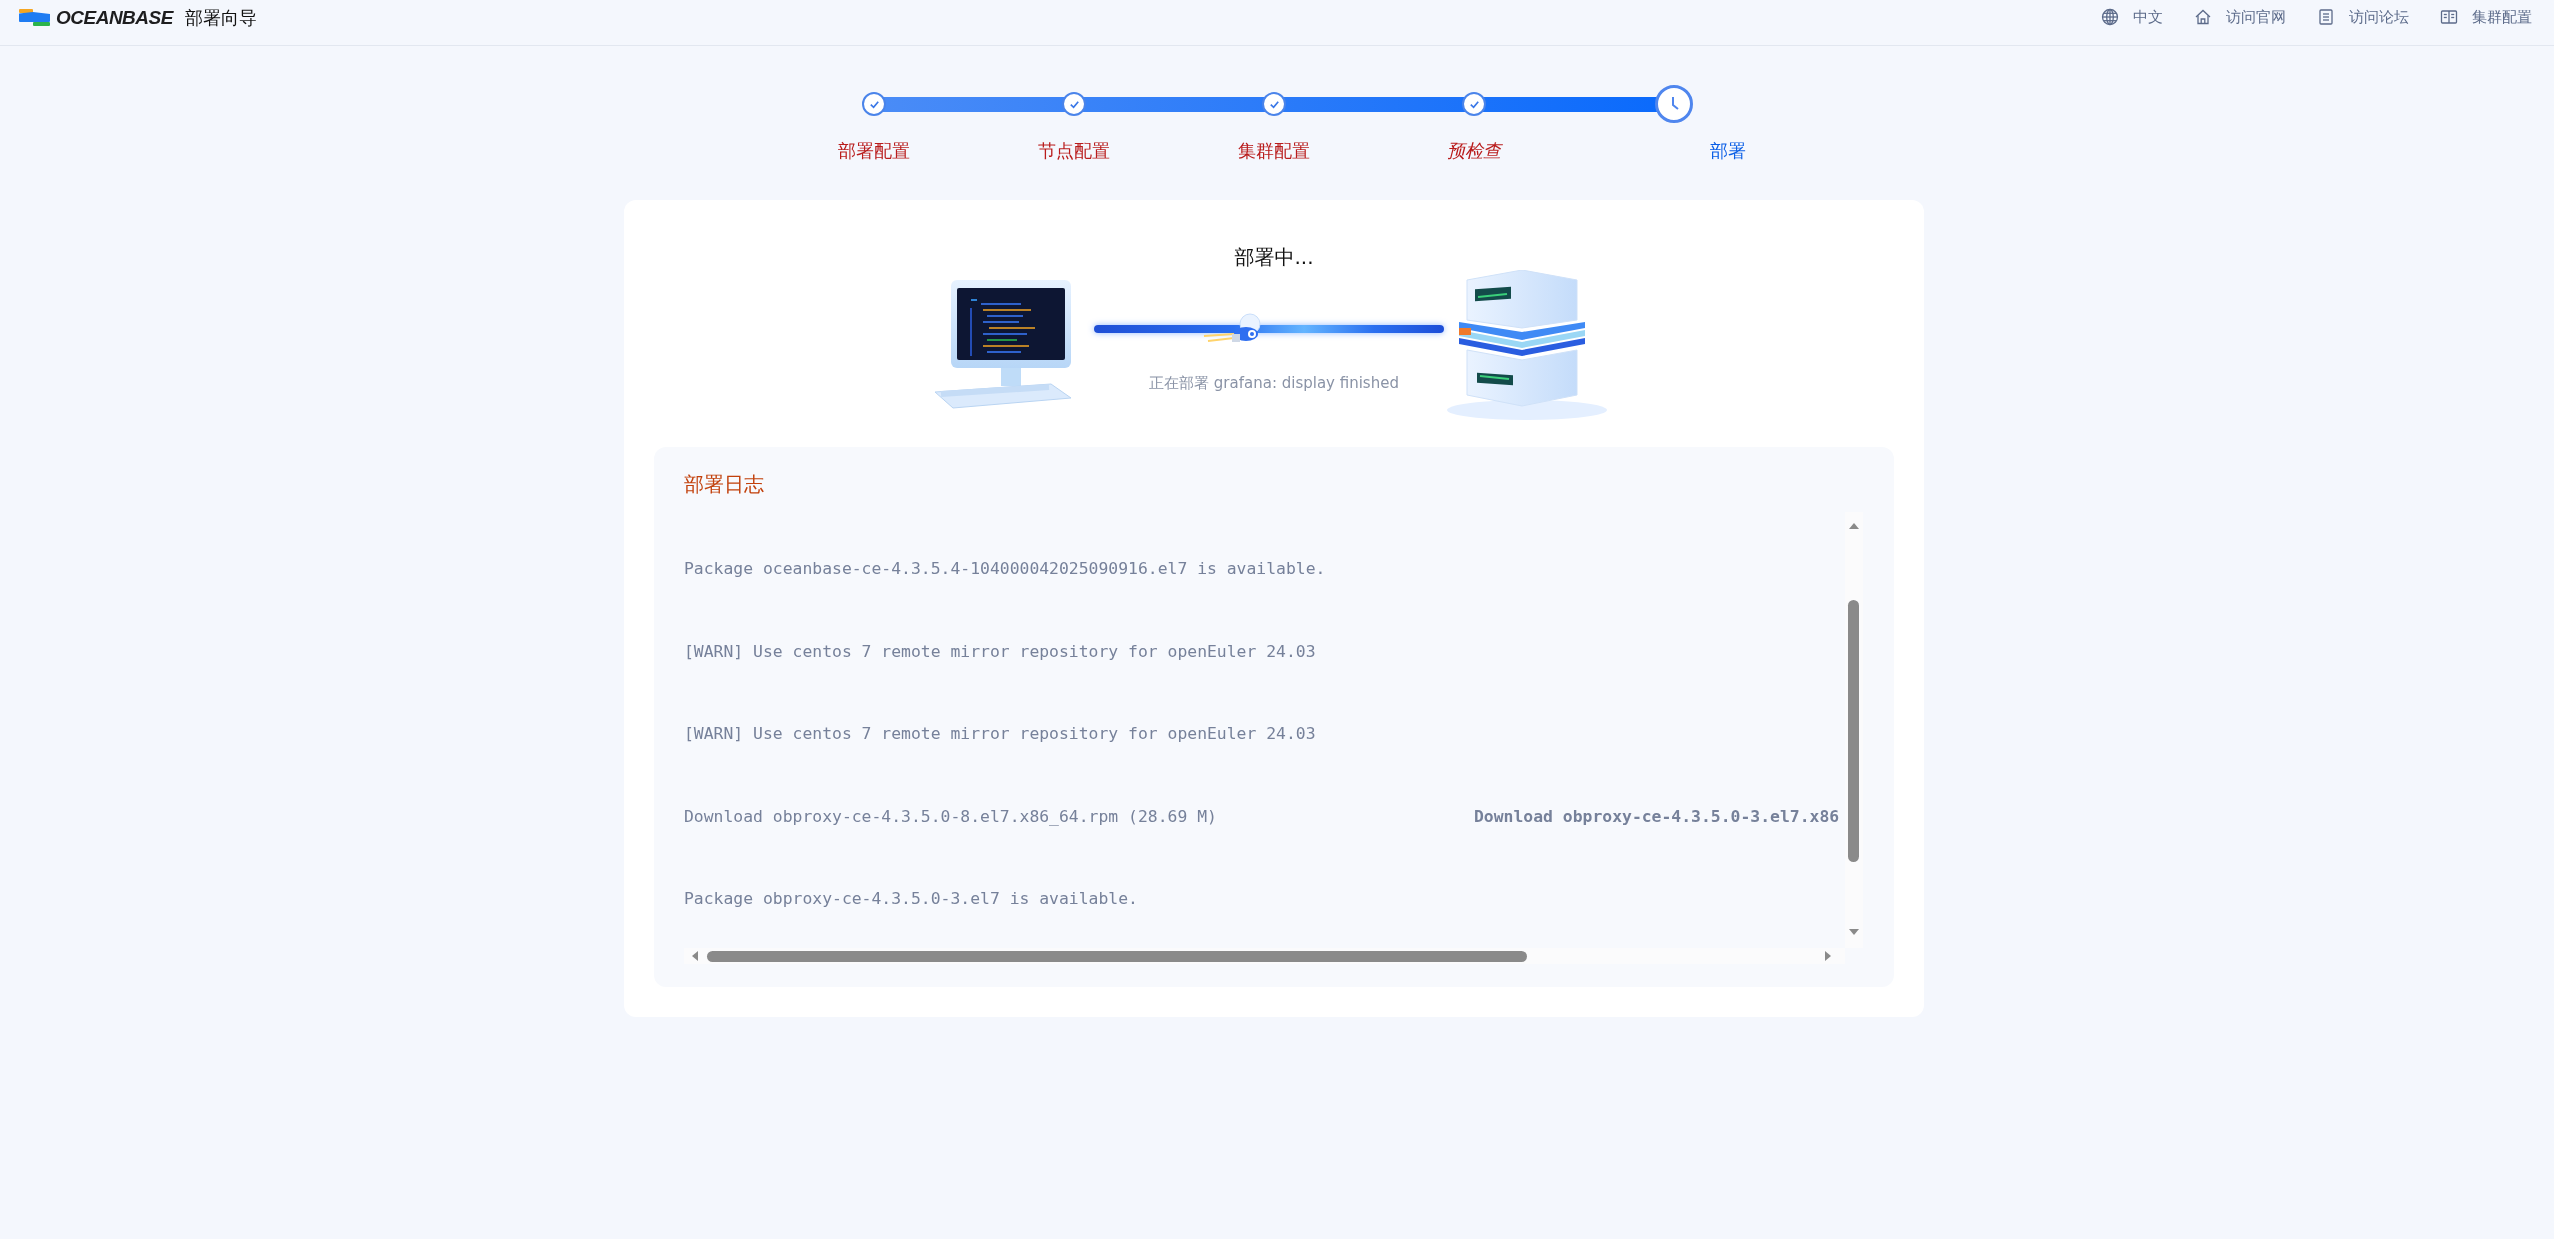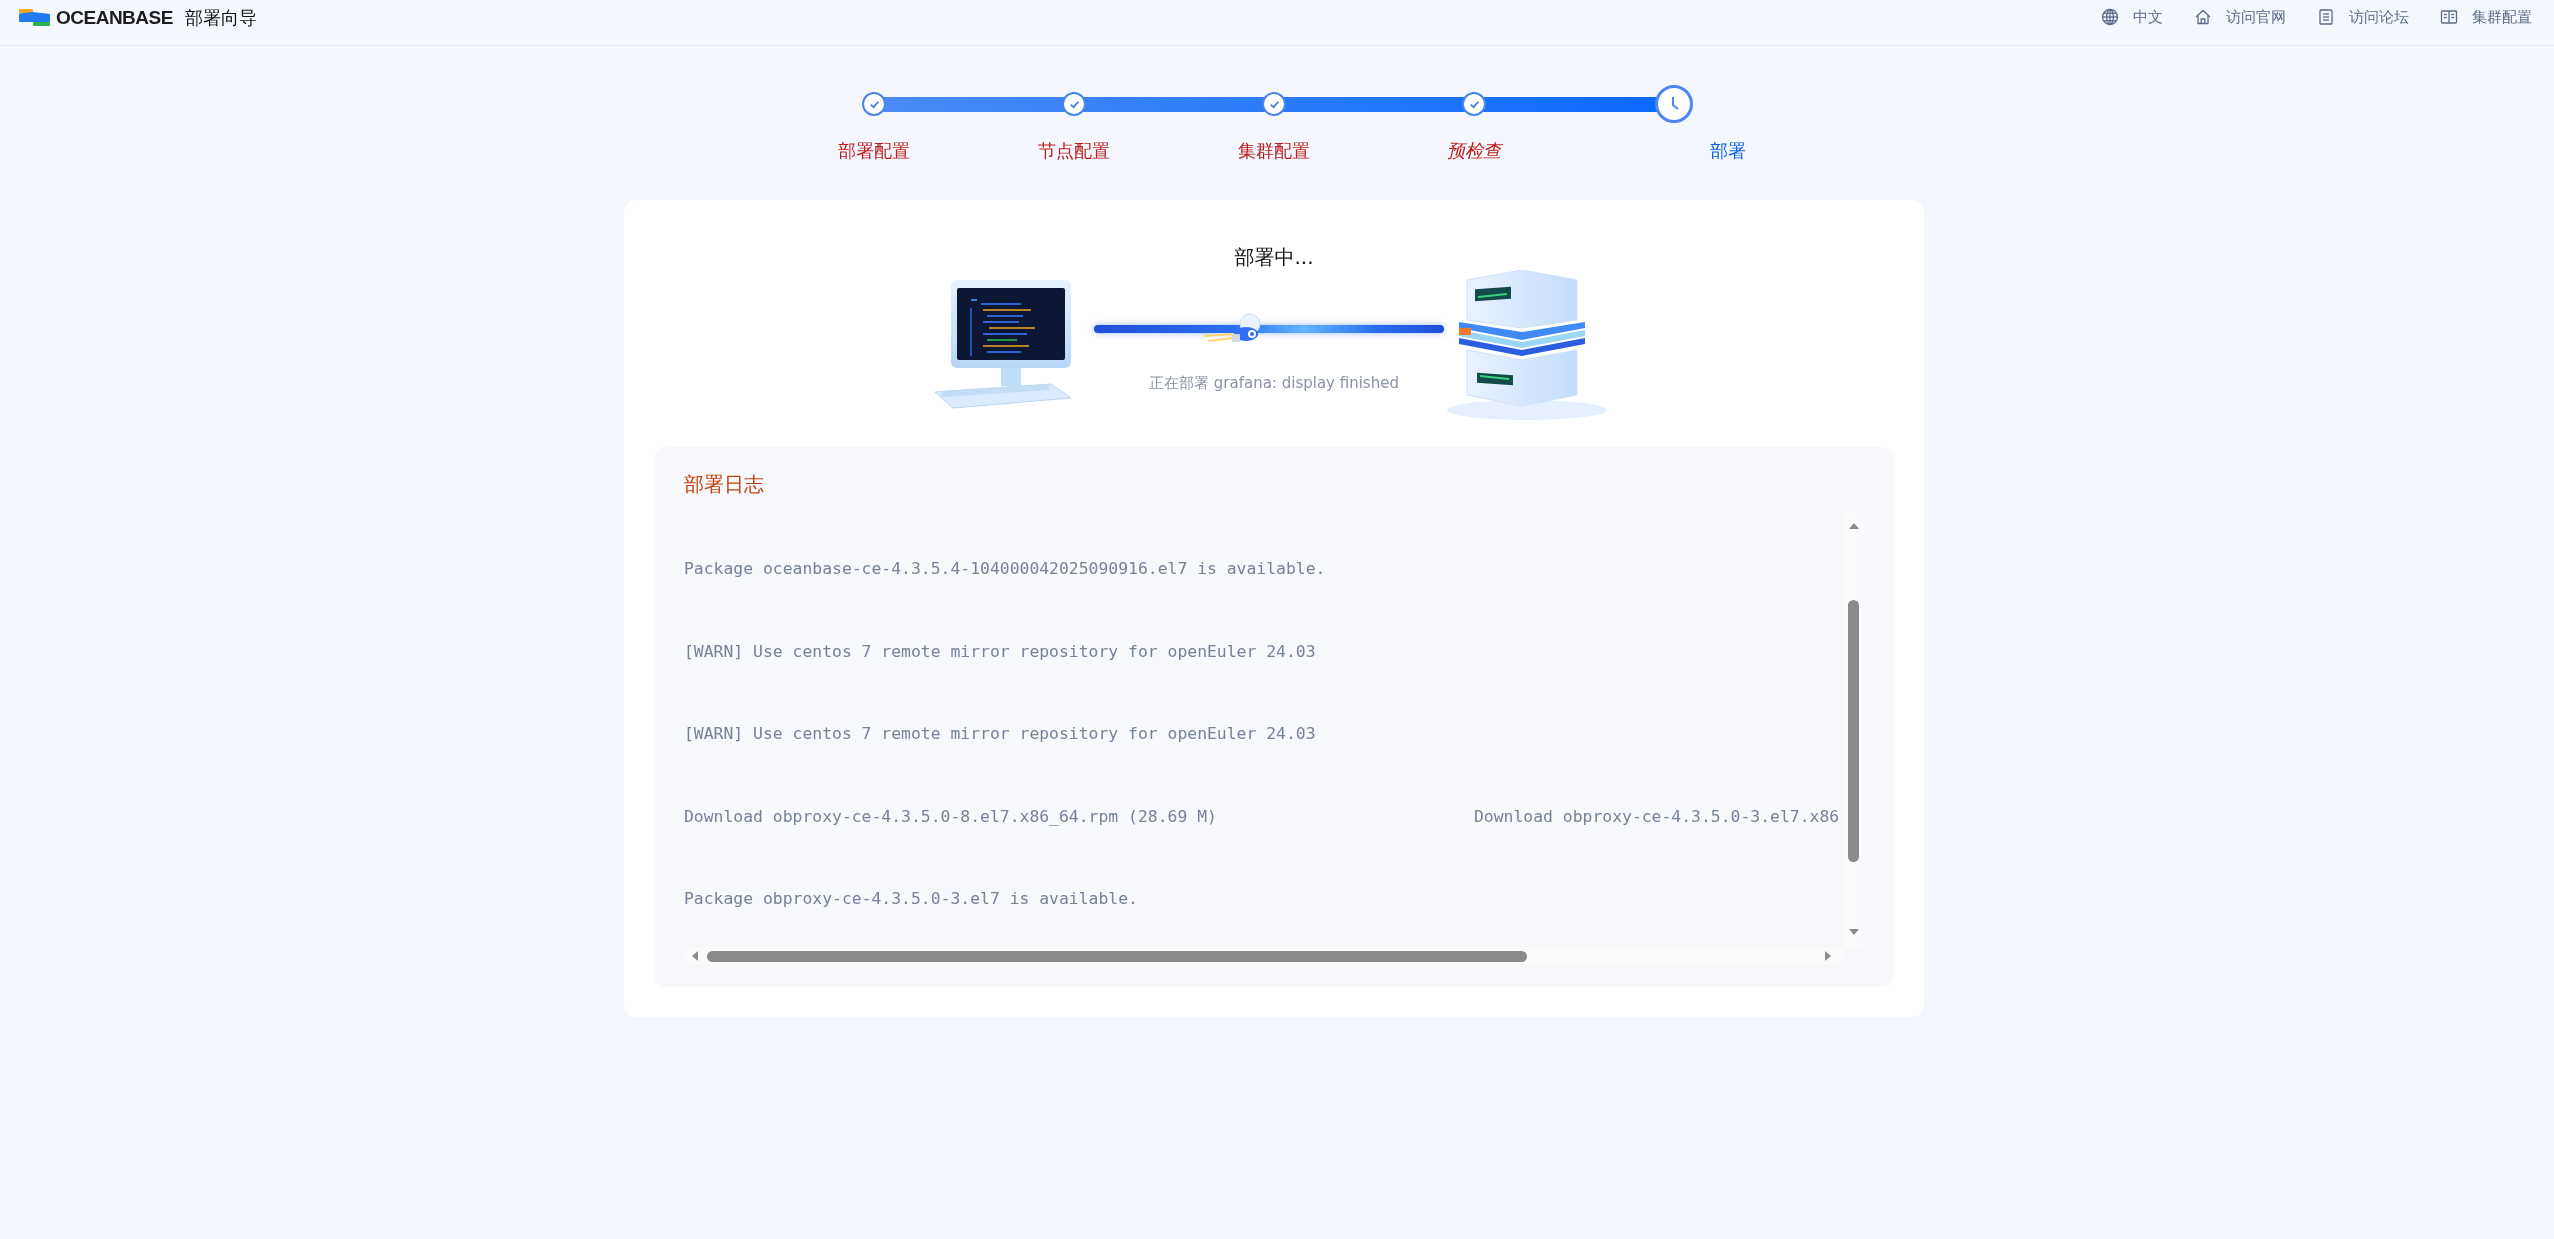--- a/index.html
+++ b/index.html
@@ -16,21 +16,21 @@
     position: absolute; left: 0; top: 0; width: 2554px; height: 46px;
     border-bottom: 1px solid #e2e7f0;
     background: #f4f7fd;
   }
   .logo { position: absolute; left: 19px; top: 8px; height: 20px; display: flex; align-items: center; }
   .logo-mark { width: 32px; height: 18px; position: relative; margin-right: 5px; }
   .logo-mark .s1 { position: absolute; left: 0; top: 0; width: 14px; height: 4px; background: #f5a623; border-radius: 1px; }
   .logo-mark .s2 { position: absolute; left: 0; top: 3px; width: 31px; height: 10px; background: #1f7cf2; border-radius: 1px; clip-path: polygon(0 15%, 45% 0, 100% 20%, 100% 100%, 0 100%); }
   .logo-mark .s3 { position: absolute; left: 14px; top: 13px; width: 17px; height: 4px; background: #2bb34c; border-radius: 1px; }
   .logo-word {
-    font-family: "Liberation Sans", sans-serif; font-weight: 700; 
+    font-family: "Liberation Sans", sans-serif; font-weight: 700; font-style: italic;
     font-size: 19px; letter-spacing: -0.5px; color: #1d1d1f;
   }
   .app-title { position: absolute; left: 185px; top: 6px; font-size: 18px; color: #111; }
 
   .top-nav { position: absolute; right: 22px; top: 0; height: 34px; display: flex; align-items: center; gap: 0; }
   .nav-item { display: flex; align-items: center; font-size: 15px; color: #5c6b8a; margin-left: 31px; cursor: pointer; }
   .nav-item svg { width: 18px; height: 18px; margin-right: 14px; }
 
   
   .stepper { position: absolute; left: 0; top: 0; width: 2554px; height: 180px; }
@@ -81,21 +81,21 @@
   .log-title { position: absolute; left: 30px; top: 24px; font-size: 20px; color: #c2410c; font-weight: 500; }
   .log-viewport {
     position: absolute; left: 30px; top: 65px; width: 1161px; height: 436px; overflow: hidden;
   }
   .log-lines {
     position: absolute; left: 0; top: -12px;
     font-family: "DejaVu Sans Mono", "Liberation Mono", monospace;
     font-size: 16.4px; color: #76819a; line-height: 27.5px; white-space: pre;
   }
   .log-line { position: relative; height: 27.5px; }
-  .log-line .right-col { position: absolute; left: 790px; top: 0; }
+  .log-line .right-col { position: absolute; left: 790px; top: 0; font-weight: bold; }
 
   .vscroll {
     position: absolute; left: 1191px; top: 65px; width: 18px; height: 436px; background: #fbfbfc;
   }
   .vscroll .arrow-up {
     position: absolute; left: 4px; top: 11px; width: 0; height: 0;
     border-left: 5px solid transparent; border-right: 5px solid transparent; border-bottom: 6px solid #8a8a8a;
   }
   .vscroll .arrow-down {
     position: absolute; left: 4px; bottom: 13px; width: 0; height: 0;

